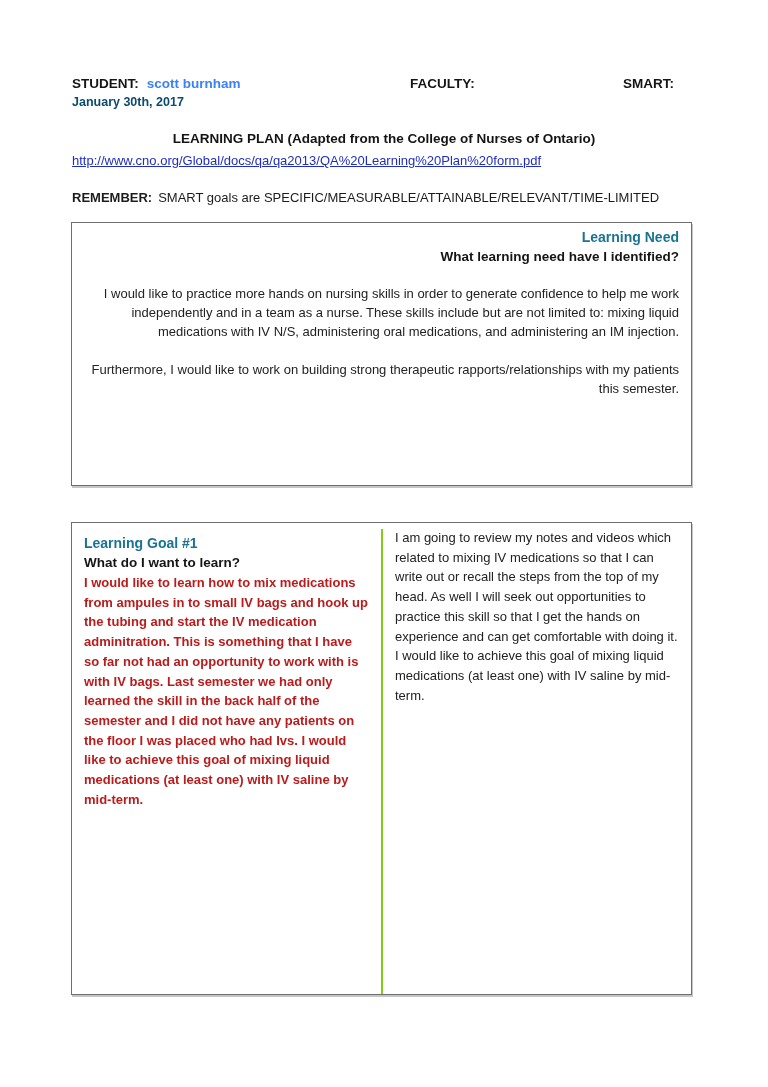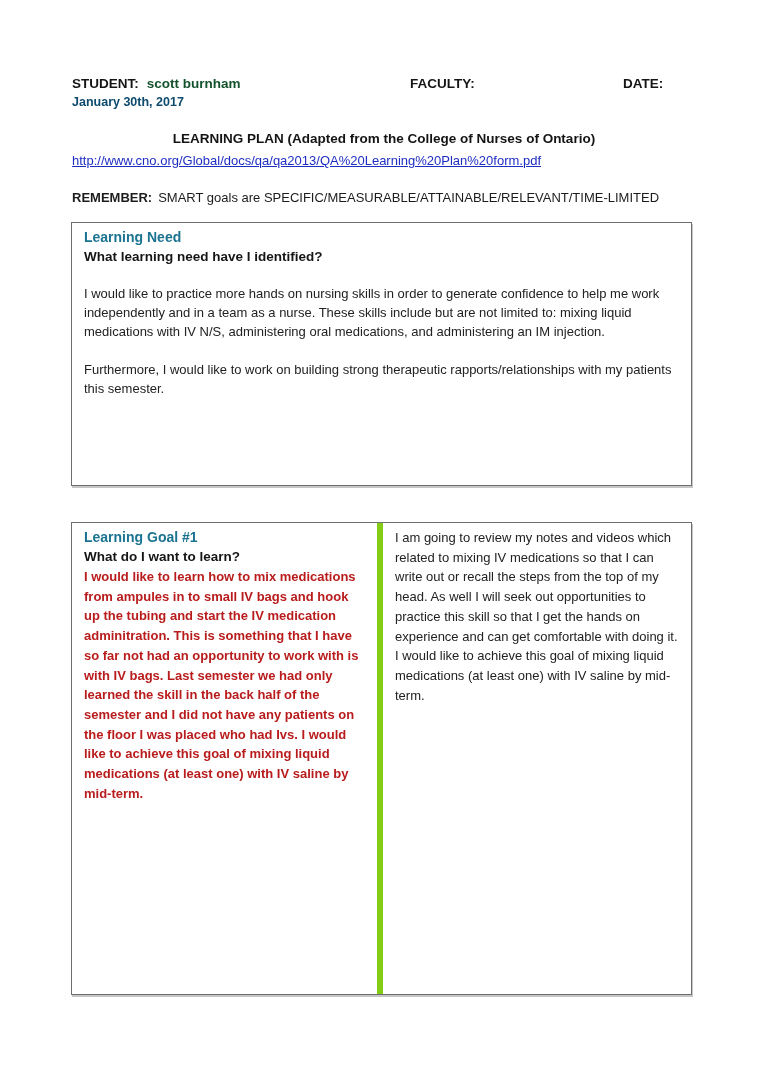--- a/index.html
+++ b/index.html
@@ -9,76 +9,76 @@
     height: 1087px;
     background: #ffffff;
     font-family: "Liberation Sans", sans-serif;
     color: #1c1c1c;
     overflow: hidden;
   }
   .abs { position: absolute; }
 
   
   .hdr-label { font-weight: bold; font-size: 13.5px; color: #151515; }
-  .hdr-value { font-weight: bold; font-size: 13.5px; color: #14532d; margin-left: 8px; }
+  .hdr-value { font-weight: bold; font-size: 13.5px; color: #3b82f6; margin-left: 8px; }
   .date-line { font-weight: bold; font-size: 12.5px; color: #0c4a6e; }
 
   
   .doc-title {
     left: 0; width: 768px; text-align: center;
     font-weight: bold; font-size: 13.5px; color: #141414;
   }
   .doc-link {
     font-size: 13px; color: #1f2ec2; text-decoration: underline; cursor: pointer;
   }
   .reminder { font-size: 13px; color: #1c1c1c; }
   .reminder .lbl { font-weight: bold; margin-right: 6px; }
 
   
   .box {
     box-sizing: border-box;
     border: 1px solid #6e6e6e;
     box-shadow: 1px 2px 0 #c6c6c6;
     background: #ffffff;
   }
-  .box-inner { padding: 5px 4px 8px 12px; }
+  .box-inner { padding: 5px 12px 8px 12px; text-align: right; }
 
   .h-teal  { font-weight: bold; font-size: 14px; color: #1a7390; line-height: 19px; }
   .h-blue  { font-weight: bold; font-size: 14px; color: #2e9dc8; line-height: 19px; }
   .q-bold  { font-weight: bold; font-size: 13.5px; color: #151515; line-height: 20px; }
 
   .body-text { font-size: 13px; line-height: 19px; color: #222222; margin: 0; }
   .body-text + .body-text { margin-top: 19px; }
   .first-para { margin-top: 17px; }
 
   
   .goal-table { display: flex; }
   .cell { box-sizing: border-box; padding: 5px 12px 8px 12px; }
-  .cell-left  { width: 311px; border-right: 6px solid #84cc16; }
+  .cell-left  { width: 311px; border-right: 2px solid #84cc16; margin-top: 6px; }
   .cell-right { flex: 1; }
   .goal-body-bold {
     font-weight: bold; font-size: 13px; line-height: 19.7px; color: #b91c1c; margin: 0;
   }
   .goal-body-reg {
     font-size: 13px; line-height: 19.7px; color: #222222; margin: 0;
   }
 </style>
 </head>
 <body>
 
 <div class="page">
 
   <div class="abs" style="left:72px; top:74px;">
     <span class="hdr-label">STUDENT:</span><span class="hdr-value">scott burnham</span>
   </div>
   <div class="abs" style="left:410px; top:74px;">
     <span class="hdr-label">FACULTY:</span>
   </div>
   <div class="abs" style="left:623px; top:74px;">
-    <span class="hdr-label">DATE:</span>
+    <span class="hdr-label">SMART:</span>
   </div>
   <div class="abs date-line" style="left:72px; top:95px;">January 30th, 2017</div>
 
   <div class="abs doc-title" style="top:131px;">LEARNING PLAN (Adapted from the College of Nurses of Ontario)</div>
 
   <a class="abs doc-link" style="left:72px; top:153px;">http://www.cno.org/Global/docs/qa/qa2013/QA%20Learning%20Plan%20form.pdf</a>
 
   <div class="abs reminder" style="left:72px; top:190px;">
     <span class="lbl">REMEMBER:</span><span>SMART goals are SPECIFIC/MEASURABLE/ATTAINABLE/RELEVANT/TIME-LIMITED</span>
   </div>

